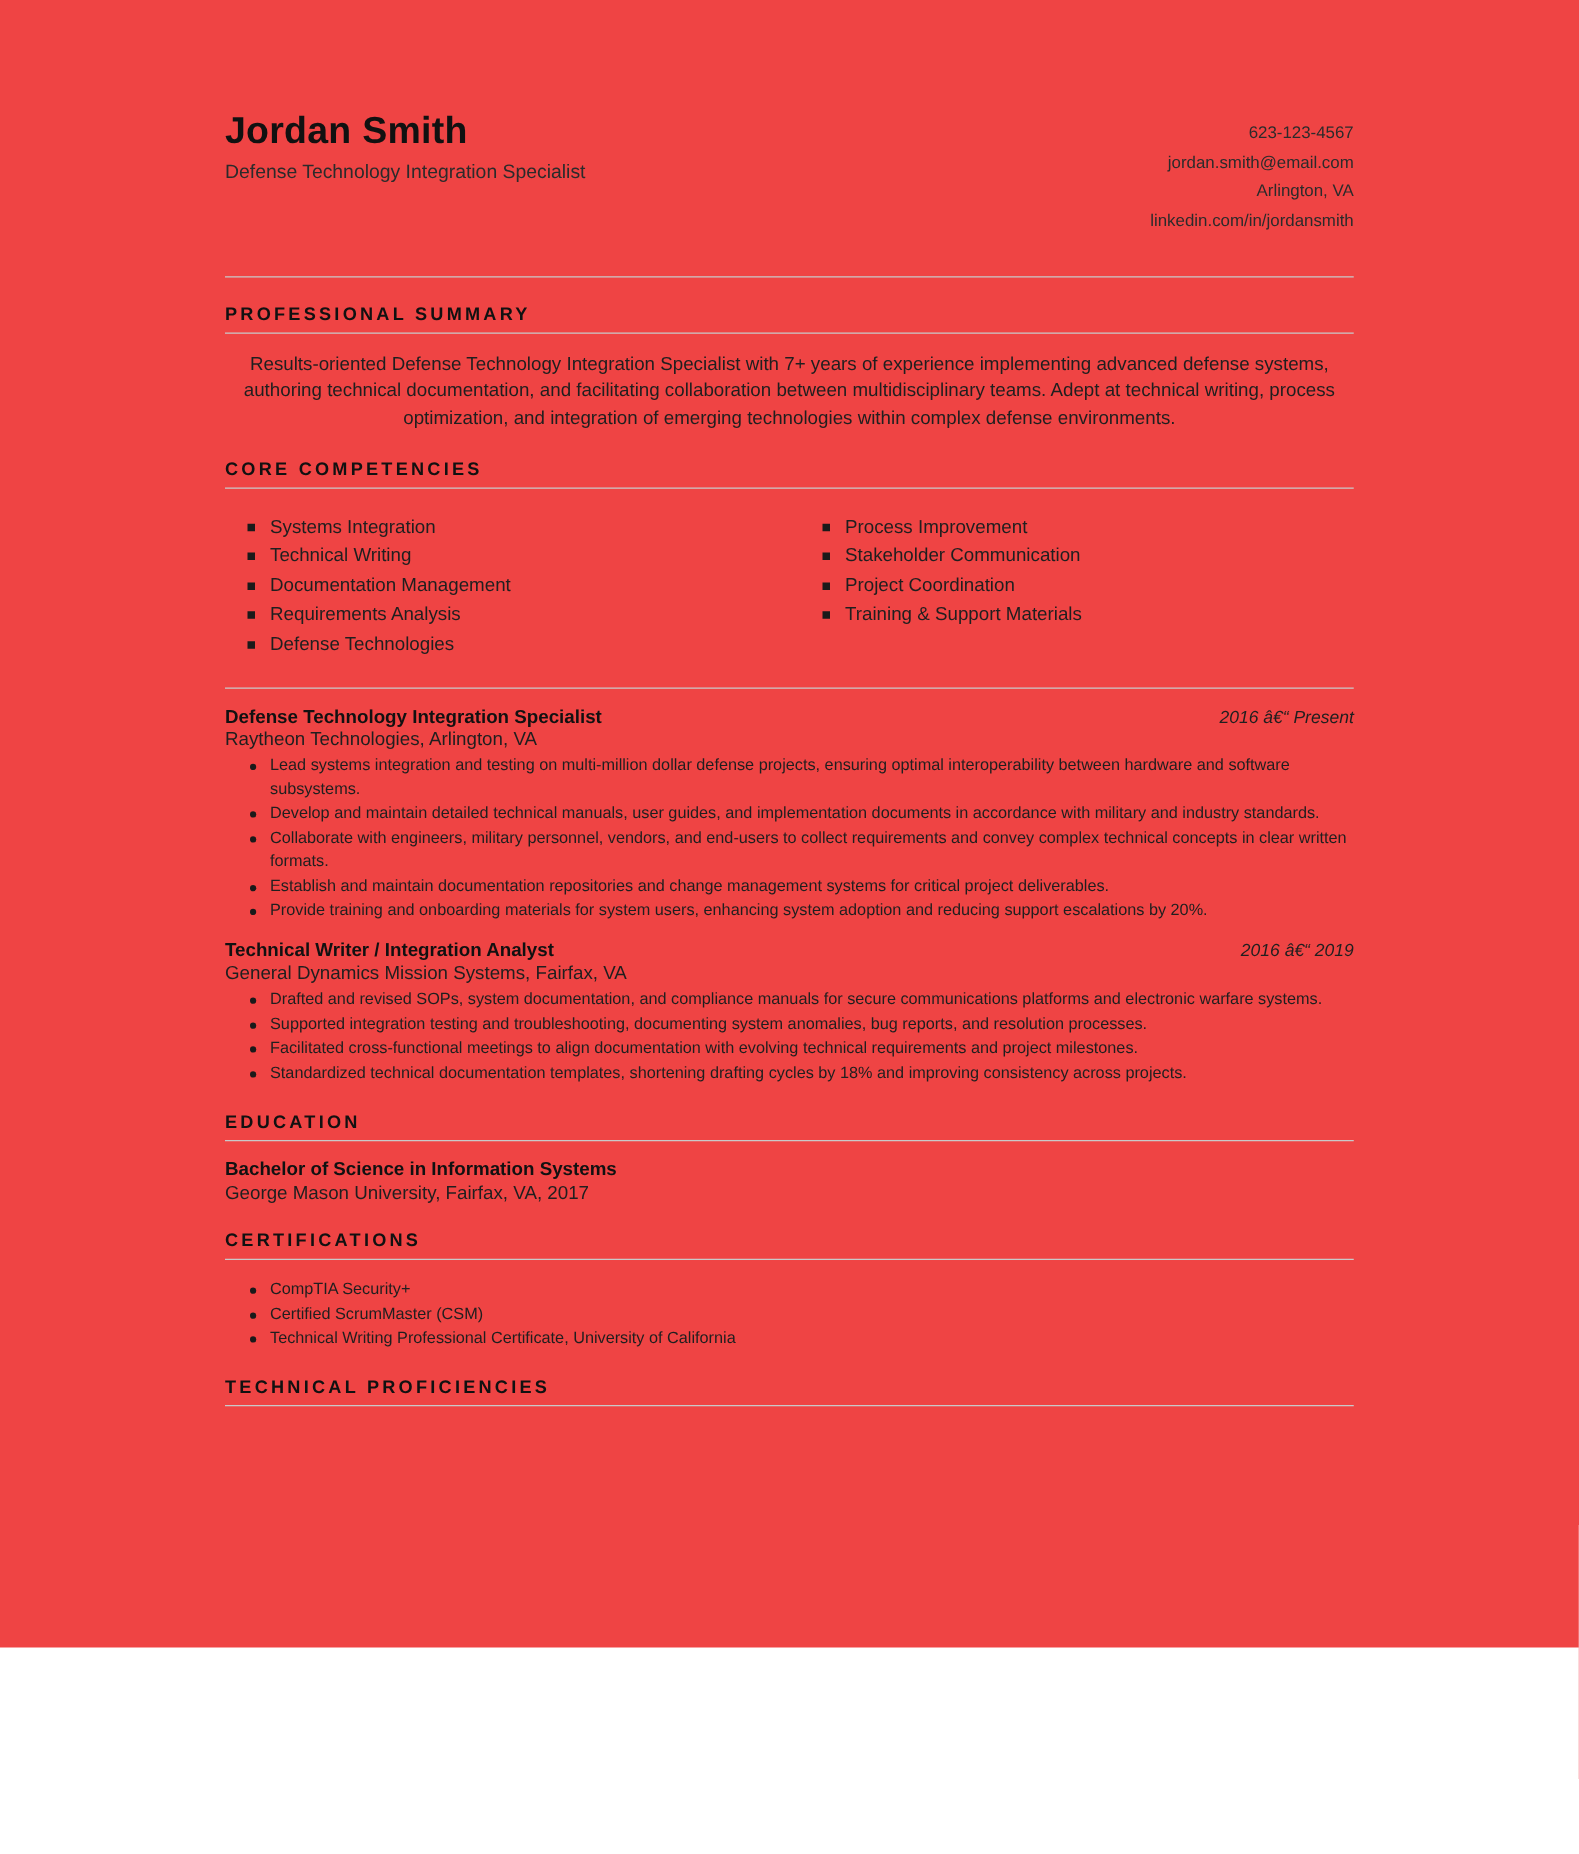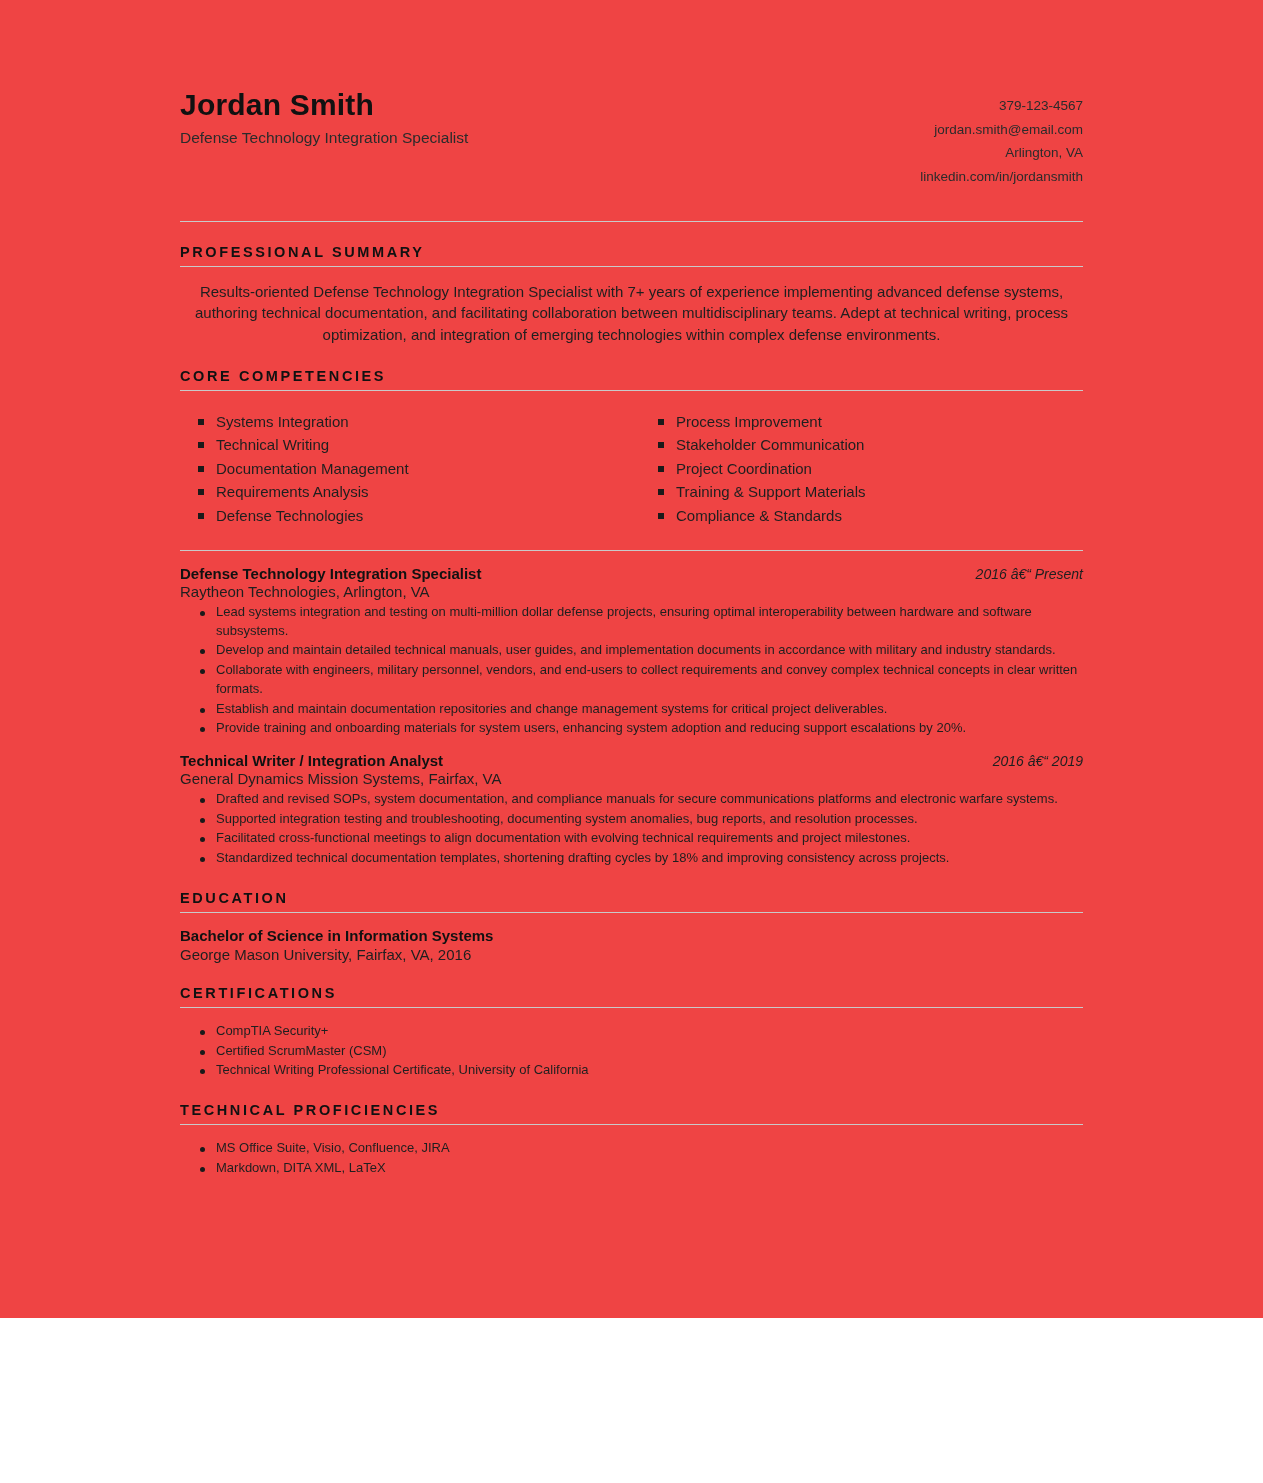--- a/index.html
+++ b/index.html
@@ -185,21 +185,21 @@
 <body>
 
 <div class="page">
 
   <div class="header">
     <div>
       <h1 class="name">Jordan Smith</h1>
       <p class="title">Defense Technology Integration Specialist</p>
     </div>
     <div class="contact">
-      <div>379-123-4567</div>
+      <div>623-123-4567</div>
       <div>jordan.smith@email.com</div>
       <div>Arlington, VA</div>
       <div>linkedin.com/in/jordansmith</div>
     </div>
   </div>
   <hr class="hr-top">
 
   <div class="section">
     <div class="section-title">Professional Summary</div>
     <hr class="section-rule">
@@ -218,21 +218,20 @@
           <li>Requirements Analysis</li>
           <li>Defense Technologies</li>
         </ul>
       </div>
       <div class="competency-col">
         <ul class="sq">
           <li>Process Improvement</li>
           <li>Stakeholder Communication</li>
           <li>Project Coordination</li>
           <li>Training &amp; Support Materials</li>
-          <li>Compliance &amp; Standards</li>
         </ul>
       </div>
     </div>
   </div>
 
   <div class="section">
     <hr class="section-rule">
 
     <div class="job">
       <div class="job-head">
@@ -261,36 +260,32 @@
         <li>Facilitated cross-functional meetings to align documentation with evolving technical requirements and project milestones.</li>
         <li>Standardized technical documentation templates, shortening drafting cycles by 18% and improving consistency across projects.</li>
       </ul>
     </div>
   </div>
 
   <div class="section">
     <div class="section-title">Education</div>
     <hr class="section-rule">
     <div class="edu-degree">Bachelor of Science in Information Systems</div>
-    <div class="edu-school">George Mason University, Fairfax, VA, 2016</div>
+    <div class="edu-school">George Mason University, Fairfax, VA, 2017</div>
   </div>
 
   <div class="section">
     <div class="section-title">Certifications</div>
     <hr class="section-rule">
     <ul class="dot">
       <li>CompTIA Security+</li>
       <li>Certified ScrumMaster (CSM)</li>
       <li>Technical Writing Professional Certificate, University of California</li>
     </ul>
   </div>
 
   <div class="section">
     <div class="section-title">Technical Proficiencies</div>
     <hr class="section-rule">
-    <ul class="dot">
-      <li>MS Office Suite, Visio, Confluence, JIRA</li>
-      <li>Markdown, DITA XML, LaTeX</li>
-    </ul>
   </div>
 
   <div class="clip-bottom"></div>
 </div>
 
 </body></html>

